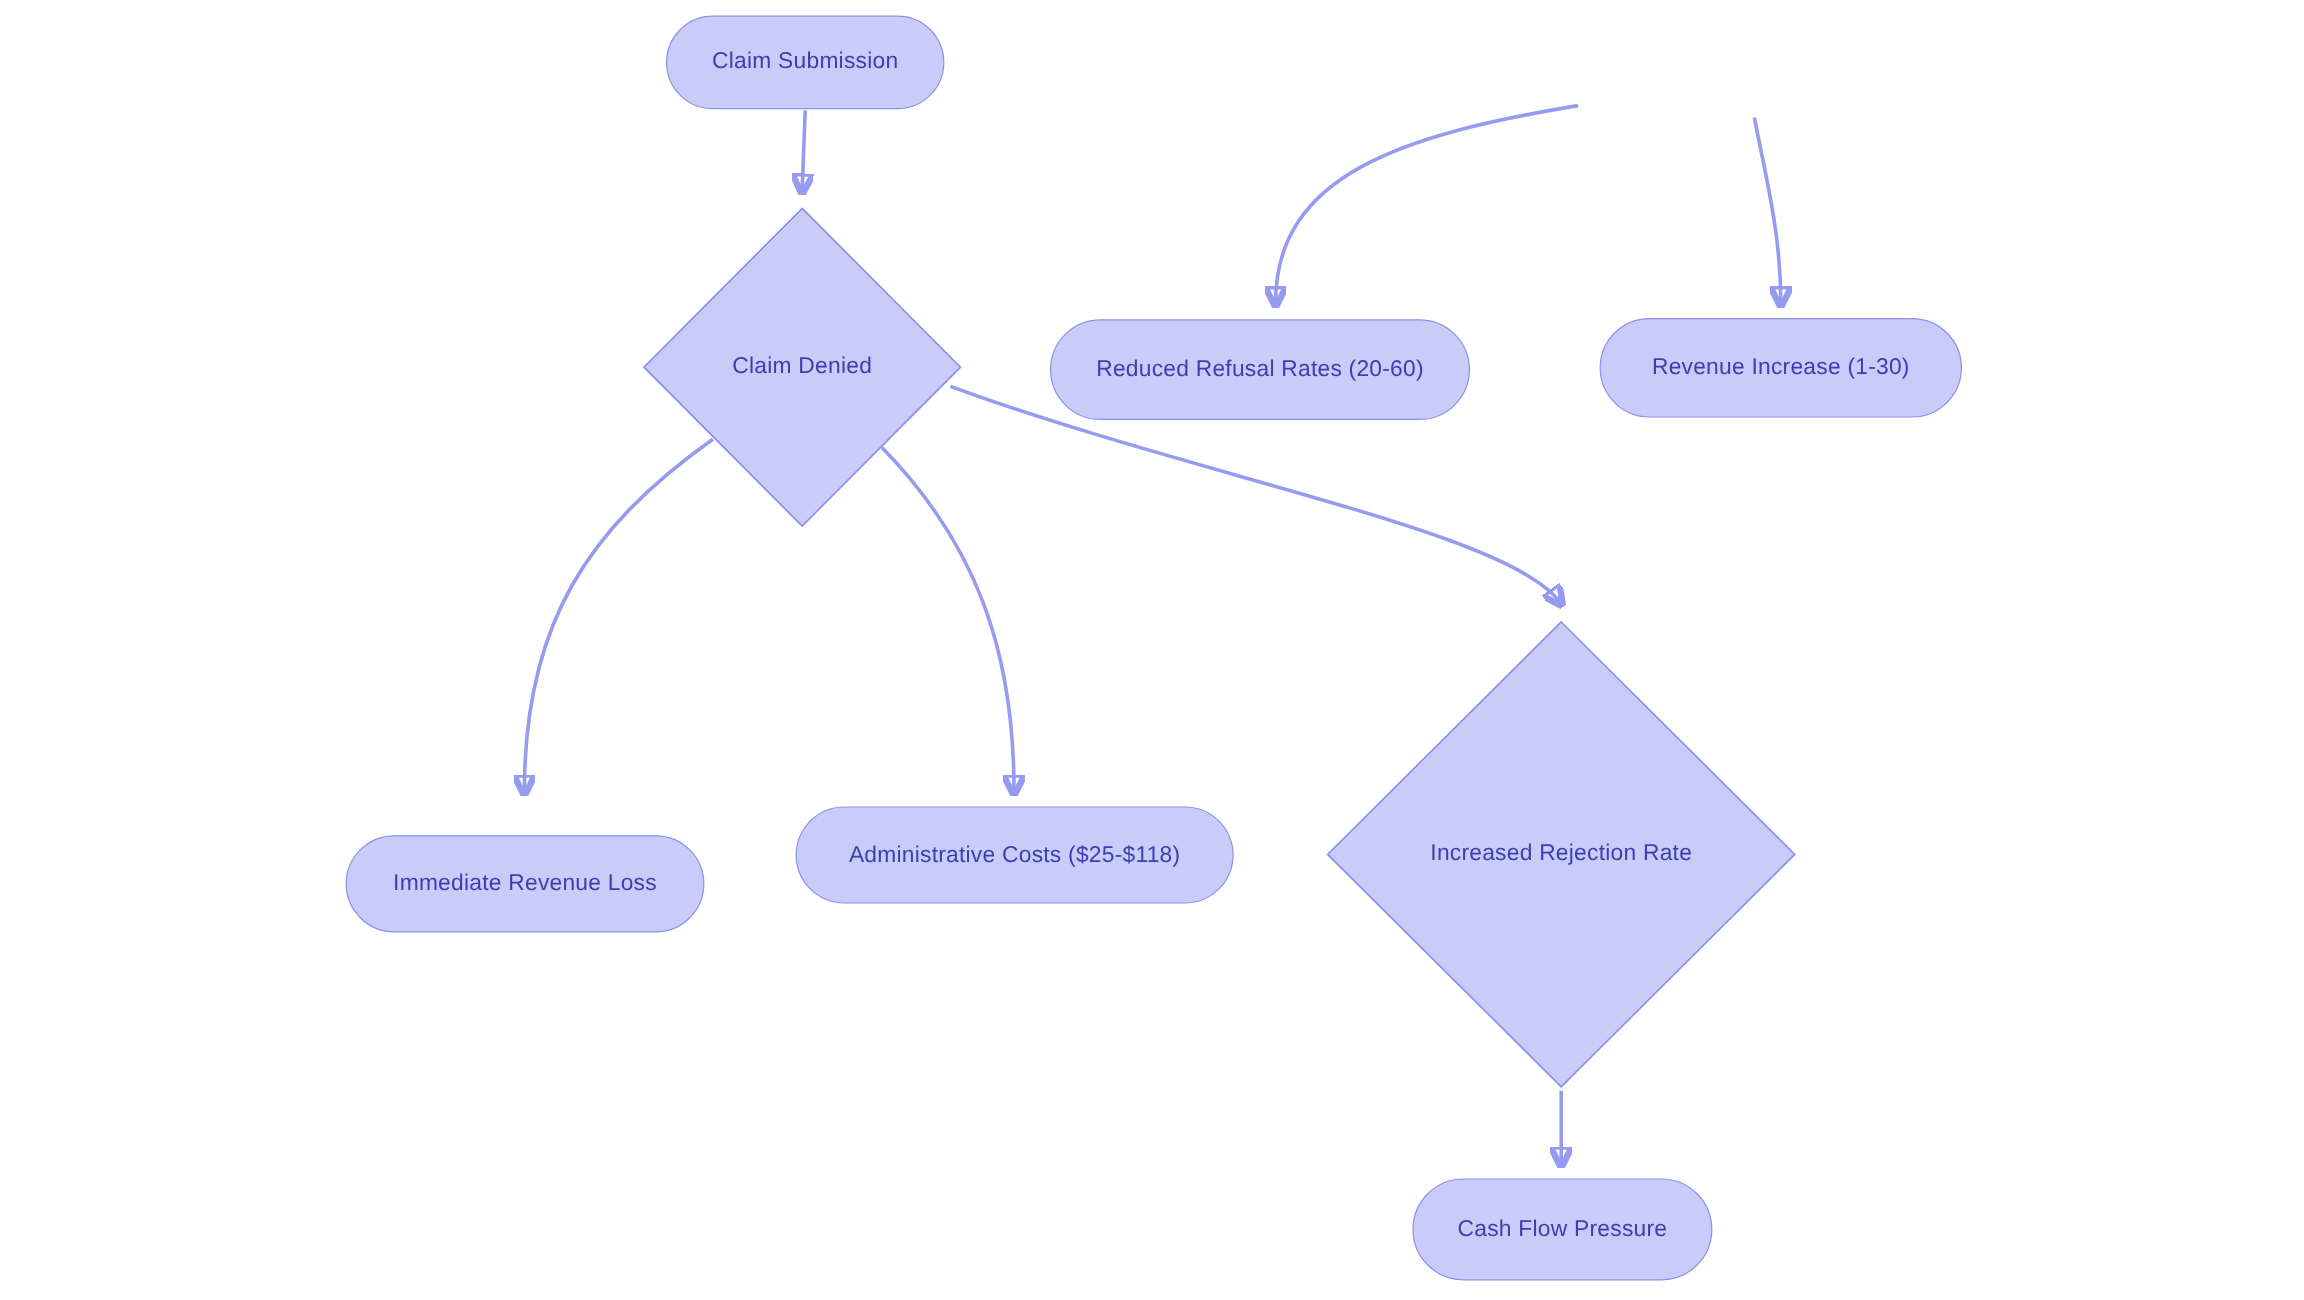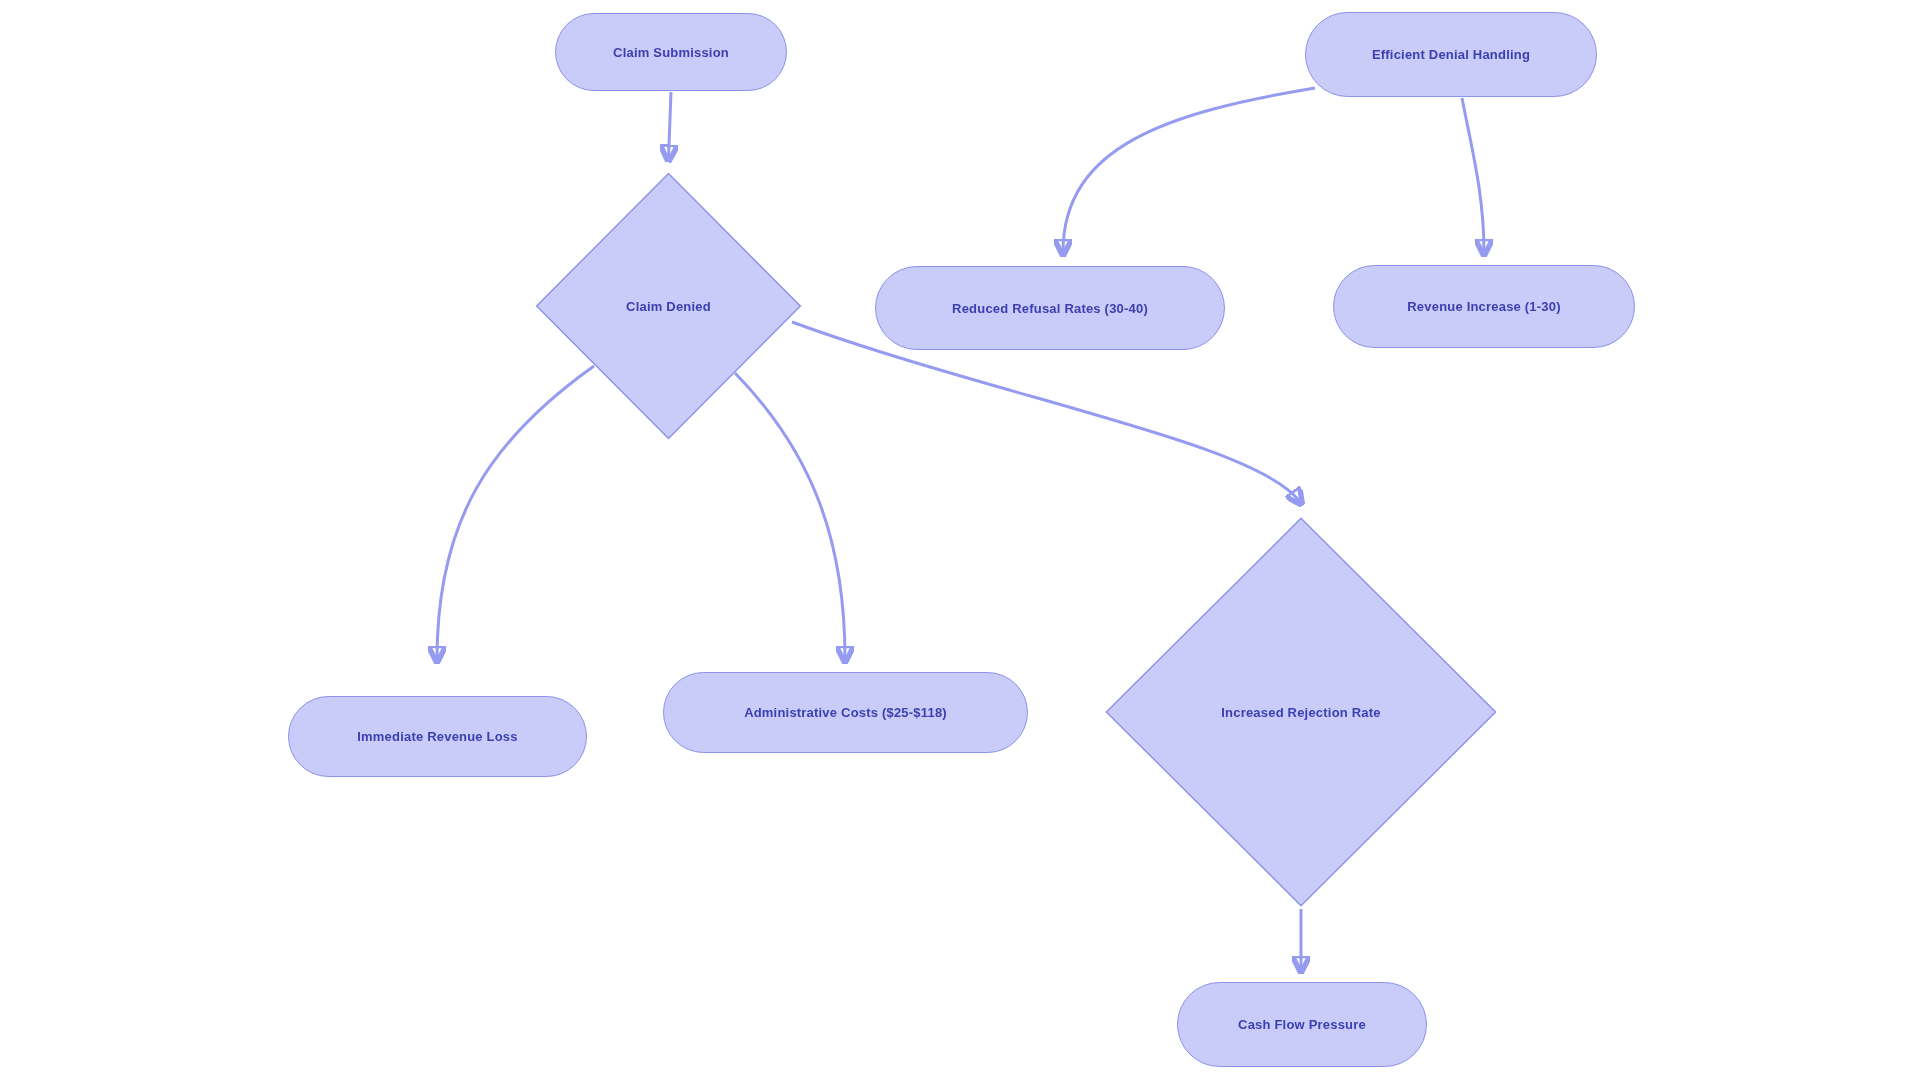--- a/index.html
+++ b/index.html
@@ -17,24 +17,23 @@
     overflow:hidden;
     font-family:"Liberation Sans", sans-serif;
   }
   .edges{position:absolute;left:0;top:0;width:1920px;height:1083px;}
   .edges path{fill:none;stroke:var(--arrow);stroke-width:3;}
   .node{
     position:absolute;
     display:flex;align-items:center;justify-content:center;
     text-align:center;
     color:var(--text);
-    font-size:13px;
+    font-size:19px;
     letter-spacing:0.2px;
     box-sizing:border-box;
-    font-weight:bold;
   }
   .pill{
     background:var(--node-fill);
     border:1.6px solid var(--node-border);
     border-radius:999px;
   }
   .diamond{background:transparent;border:none;}
   .diamond-bg{position:absolute;left:0;top:0;width:100%;height:100%;}
   .diamond-bg polygon{
     fill:var(--node-fill);
@@ -61,33 +60,30 @@
     <path d="M 594 366 C 490 440, 437 520, 437 659" marker-end="url(#ah)"></path>
     <path d="M 735 373 C 815 455, 845 545, 845 659" marker-end="url(#ah)"></path>
     <path d="M 792 322 C 1000 398, 1258 443, 1300 502" marker-end="url(#ah)"></path>
     <path d="M 1301 909 L 1301 969" marker-end="url(#ah)"></path>
   </svg>
 
   <div class="node pill" style="left:555px;top:13px;width:232px;height:78px">
     <span class="label">Claim Submission</span>
   </div>
 
-  <div class="node pill" style="left:1305px;top:12px;width:292px;height:85px">
-    <span class="label">Efficient Denial Handling</span>
-  </div>
 
   <div class="node diamond" style="left:535px;top:172px;width:267px;height:268px">
     <svg class="diamond-bg" viewBox="0 0 100 100" preserveAspectRatio="none">
       <polygon points="50,0.6 99.4,50 50,99.4 0.6,50"></polygon>
     </svg>
     <span class="label">Claim Denied</span>
   </div>
 
   <div class="node pill" style="left:875px;top:266px;width:350px;height:84px">
-    <span class="label">Reduced Refusal Rates (30-40)</span>
+    <span class="label">Reduced Refusal Rates (20-60)</span>
   </div>
 
   <div class="node pill" style="left:1333px;top:265px;width:302px;height:83px">
     <span class="label">Revenue Increase (1-30)</span>
   </div>
 
   <div class="node pill" style="left:288px;top:696px;width:299px;height:81px">
     <span class="label">Immediate Revenue Loss</span>
   </div>
 

